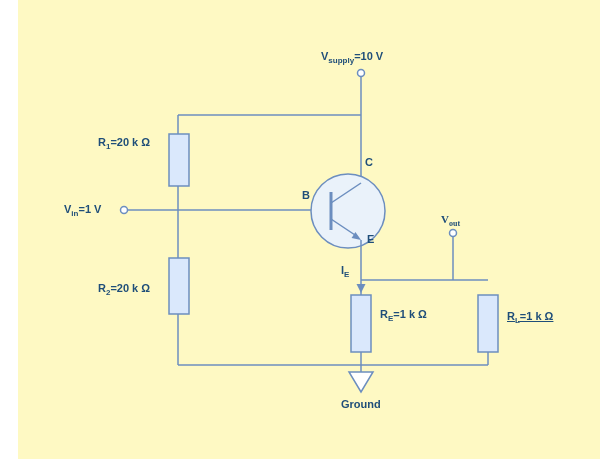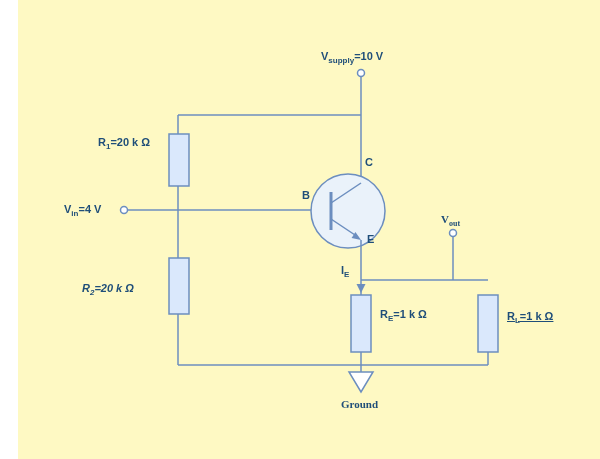--- a/index.html
+++ b/index.html
@@ -69,24 +69,24 @@
 
   <div class="lbl" style="left:303px;top:50px;">
     <span>V</span><sub>supply</sub><span>=10 V</span>
   </div>
 
   <div class="lbl" style="left:80px;top:136px;">
     <span>R</span><sub>1</sub><span>=20 k Ω</span>
   </div>
 
   <div class="lbl" style="left:46px;top:203px;">
-    <span>V</span><sub>in</sub><span>=4 V</span>
+    <span>V</span><sub>in</sub><span>=1 V</span>
   </div>
 
-  <div class="lbl" style="left:64px;top:282px;font-style:italic;">
+  <div class="lbl" style="left:80px;top:282px;">
     <span>R</span><sub>2</sub><span>=20 k Ω</span>
   </div>
 
   <div class="lbl" style="left:284px;top:189px;">
     <span>B</span>
   </div>
 
   <div class="lbl" style="left:347px;top:156px;">
     <span>C</span>
   </div>
@@ -104,17 +104,17 @@
   </div>
 
   <div class="lbl" style="left:423px;top:213px;font-family:Liberation Serif, serif;">
     <span>V</span><sub>out</sub>
   </div>
 
   <div class="lbl" style="left:489px;top:310px;text-decoration:underline;">
     <span>R</span><sub>L</sub><span>=1 k Ω</span>
   </div>
 
-  <div class="lbl" style="left:323px;top:398px;font-family:Liberation Serif, serif;">
+  <div class="lbl" style="left:323px;top:398px;">
     <span>Ground</span>
   </div>
 
 </div>
 
 </body></html>

